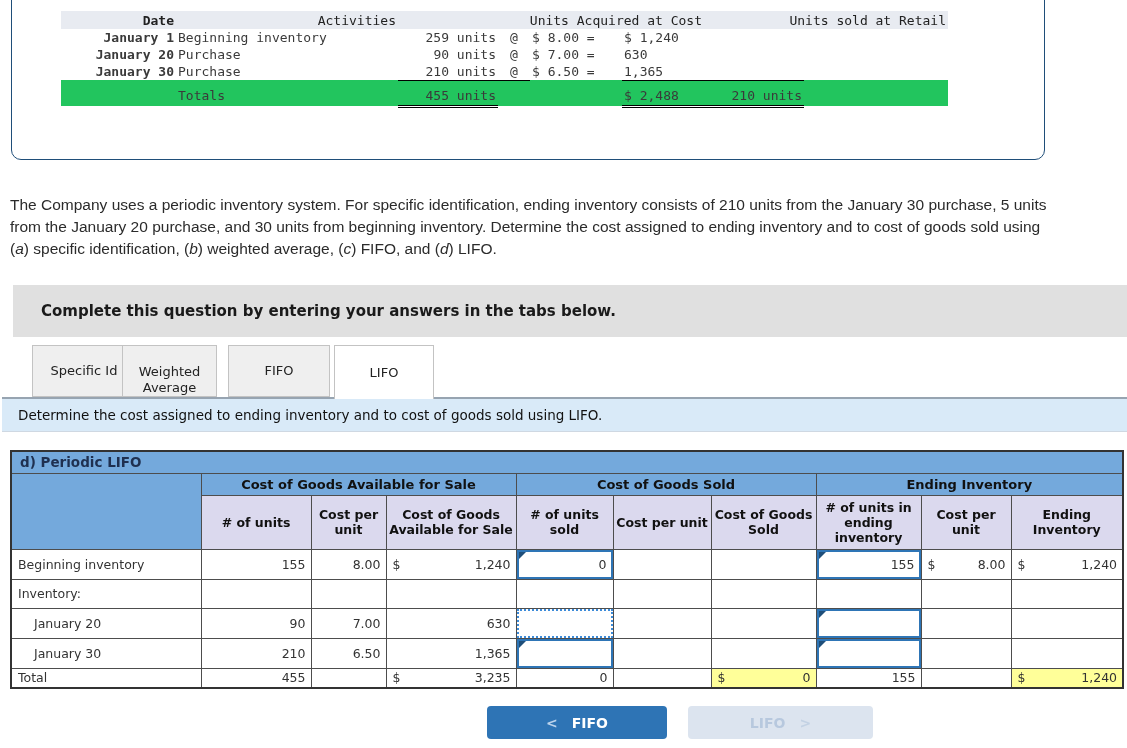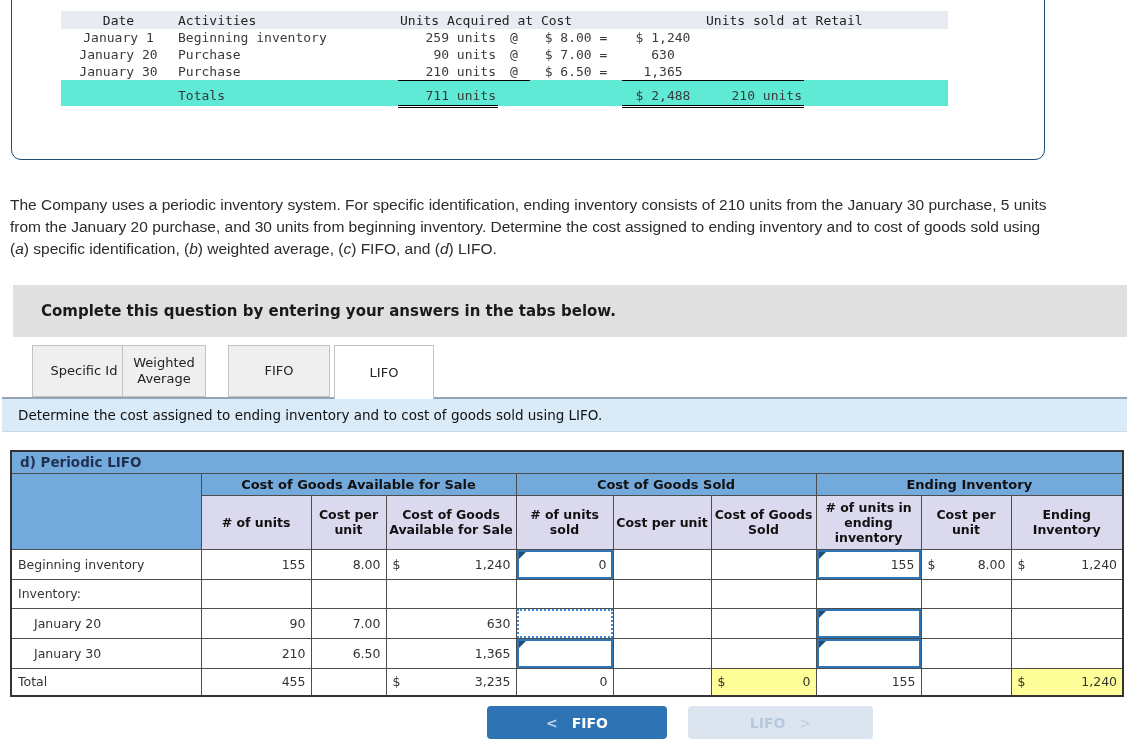--- a/index.html
+++ b/index.html
@@ -7,56 +7,56 @@
   body { width:1127px; height:748px; position:relative; overflow:hidden;
          font-family:"DejaVu Sans","Liberation Sans",sans-serif; }
 
   
   .scenario-box { position:absolute; left:11px; top:-16px; width:1034px; height:176px;
                   border:1.5px solid #1F4E79; border-radius:10px; background:#fff; }
   .scenario-table { position:absolute; left:49px; top:26px; border-collapse:collapse;
                     font-family:"DejaVu Sans Mono","Liberation Mono",monospace;
                     font-size:13px; color:#3a3a3a; }
   .scenario-table td, .scenario-table th { padding:0 2px; height:17px; white-space:nowrap; font-weight:normal; }
-  .scenario-table .c-date   { width:115px; text-align:center; padding-left:2px; }
+  .scenario-table .c-date   { width:115px; text-align:right; padding-left:2px;font-weight:bold; }
   .scenario-table .c-act    { width:222px; text-align:left; }
   .scenario-table .c-units  { width:100px; text-align:right; }
   .scenario-table .c-at     { width:32px;  text-align:center; }
-  .scenario-table .c-cost   { width:92px;  text-align:center; }
-  .scenario-table .c-amt    { width:82px;  text-align:center; }
+  .scenario-table .c-cost   { width:92px;  text-align:left; }
+  .scenario-table .c-amt    { width:82px;  text-align:left; }
   .scenario-table .c-sold   { width:100px; text-align:right; }
   .scenario-table .c-at2    { width:46px;  text-align:center; }
   .scenario-table .c-ret    { width:98px;  text-align:right; }
   .scenario-table tr.hdr    { background:#E8EBF1; color:#222; }
   .scenario-table tr.hdr th { height:18px; }
   .scenario-table tr.stripe { background:#F2F2F2; }
-  .scenario-table tr.totals { background:#5eead4; }
+  .scenario-table tr.totals { background:#22c55e; }
   .scenario-table tr.totals td { height:26px; padding-top:5px; }
   .u1 { border-bottom:1px solid #000; }
   .u2 { border-bottom:3px double #000; }
-  .scenario-table .hdr .h-center { text-align:left; }
+  .scenario-table .hdr .h-center { text-align:right; }
 
   
   .problem { position:absolute; left:10px; top:194px; width:1042px;
              font-family:"Liberation Sans",sans-serif; font-size:15.5px;
              line-height:22px; color:#2b2b2b; }
 
   
   .banner { position:absolute; left:13px; top:285px; width:1114px; height:52px;
             background:#E0E0E0; display:flex; align-items:center; padding-left:28px;
             font-size:15px; font-weight:bold; color:#1a1a1a; }
 
   
   .tabs { position:absolute; left:16px; top:345px; height:55px; }
   .tab { position:absolute; top:0; height:52px; background:#EFEFEF;
          border:1px solid #C3C3C3; display:flex; align-items:center; justify-content:center;
          text-align:center; font-size:13px; color:#222; line-height:16px; cursor:pointer; }
   .tab.active { background:#fff; height:54px; border-bottom:none; z-index:3; }
   .tab1 { left:16px;    width:104px; }
-  .tab2 { left:106px; width:84px; }
+  .tab2 { left:106px; width:95px;align-items:flex-end; }
   .tab3 { left:212px; width:102px; }
   .tab4 { left:318px; width:100px; }
 
   .hairline { position:absolute; left:2px; top:397px; width:1125px; height:2px; background:#97A4B1; z-index:1; }
   .strip { position:absolute; left:2px; top:399px; width:1125px; height:33px;
            background:#D9EAF8; border-bottom:1px solid #CFD8E2; z-index:2;
            display:flex; align-items:center; padding-left:16px;
            font-size:13.5px; color:#111; }
 
   
@@ -82,21 +82,21 @@
   td.icel { padding:0; }
   .iwrap { position:relative; width:100%; height:29px; }
   .iwrap input { position:absolute; inset:0; width:100%; height:100%;
                  border:2px solid #2E75B6; background:#fff; text-align:right;
                  padding-right:4px; font:inherit; color:#333; outline:none; }
   .iwrap input.dotted { border:2px dotted #3C8BD9; }
   .flag { position:absolute; left:2px; top:2px; width:0; height:0; z-index:2;
           border-top:7px solid #1F4E79; border-right:7px solid transparent; }
   td.tline { border-top:1px solid #000; border-bottom:3px double #000; }
   td.yellow { background:#FFFF99; border-top:1px solid #000; }
-  tr.total td { height:28px; }
+  tr.total td { height:20px; }
   table.lifo { border:2px solid #333; }
 
   
   .btn { position:absolute; top:706px; height:33px; border:none; border-radius:4px;
          font-family:"DejaVu Sans","Liberation Sans",sans-serif;
          font-size:14px; font-weight:bold; cursor:pointer;
          display:flex; align-items:center; justify-content:center; gap:14px; }
   .btn-prev { left:487px; width:180px; background:#2E74B5; color:#fff; }
   .btn-prev .chev { color:#BDD4EC; font-size:14px; font-weight:bold; }
   .btn-next { left:688px; width:185px; background:#DCE4EF; color:#B7C8DE; }
@@ -143,21 +143,21 @@
       <td class="c-at u1">@</td>
       <td class="c-cost">$ 6.50 =</td>
       <td class="c-amt u1">1,365</td>
       <td class="c-sold u1"></td>
       <td class="c-at2"></td>
       <td class="c-ret"></td>
     </tr>
     <tr class="totals">
       <td class="c-date"></td>
       <td class="c-act">Totals</td>
-      <td class="c-units u2">711 units</td>
+      <td class="c-units u2">455 units</td>
       <td class="c-at"></td>
       <td class="c-cost"></td>
       <td class="c-amt u2">$ 2,488</td>
       <td class="c-sold u2">210 units</td>
       <td class="c-at2"></td>
       <td class="c-ret"></td>
     </tr>
   </tbody>
     </table>
 </div>

